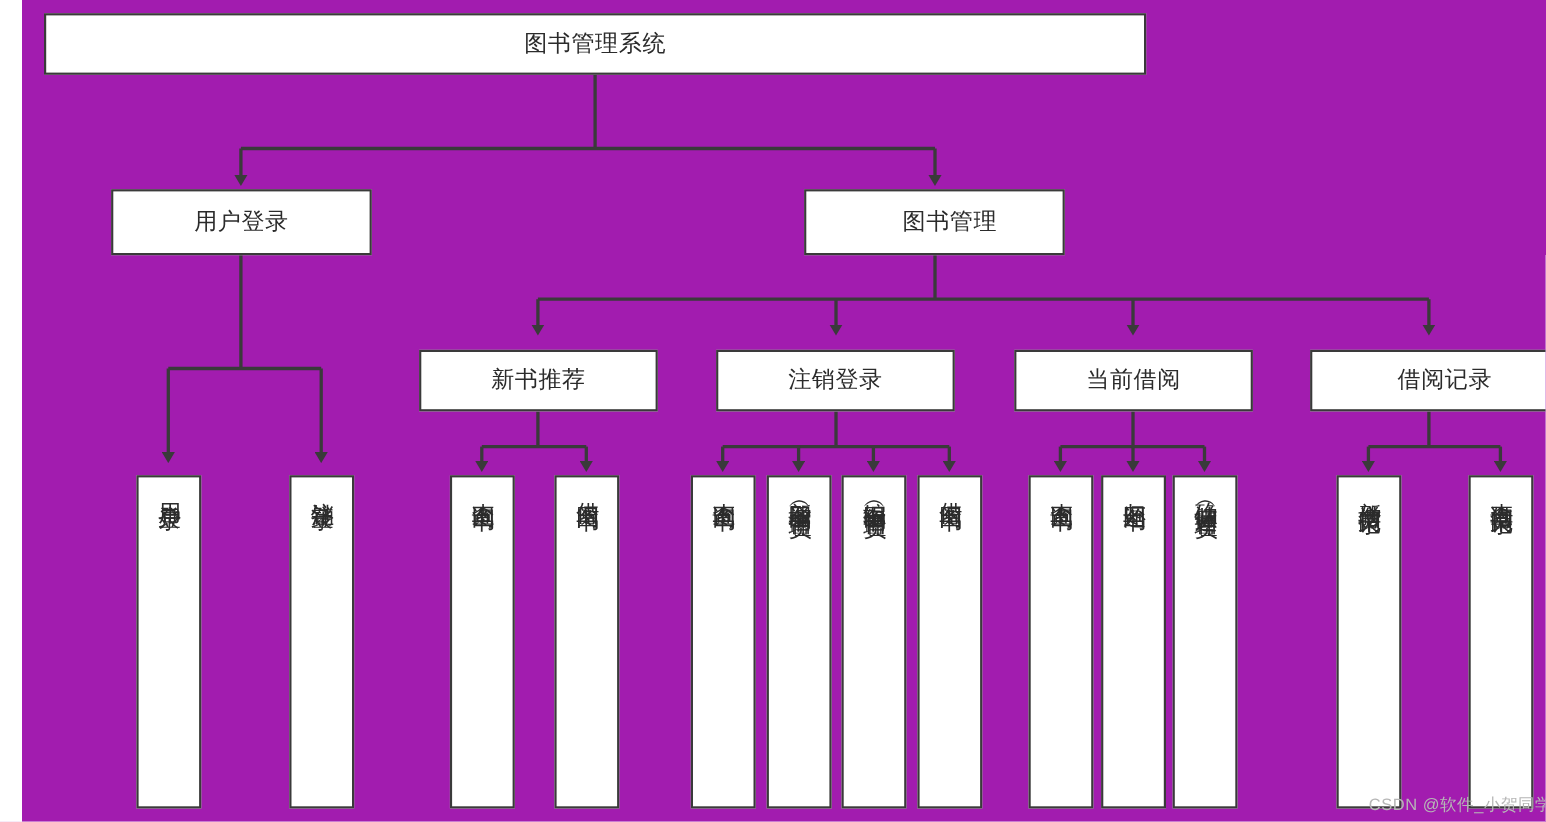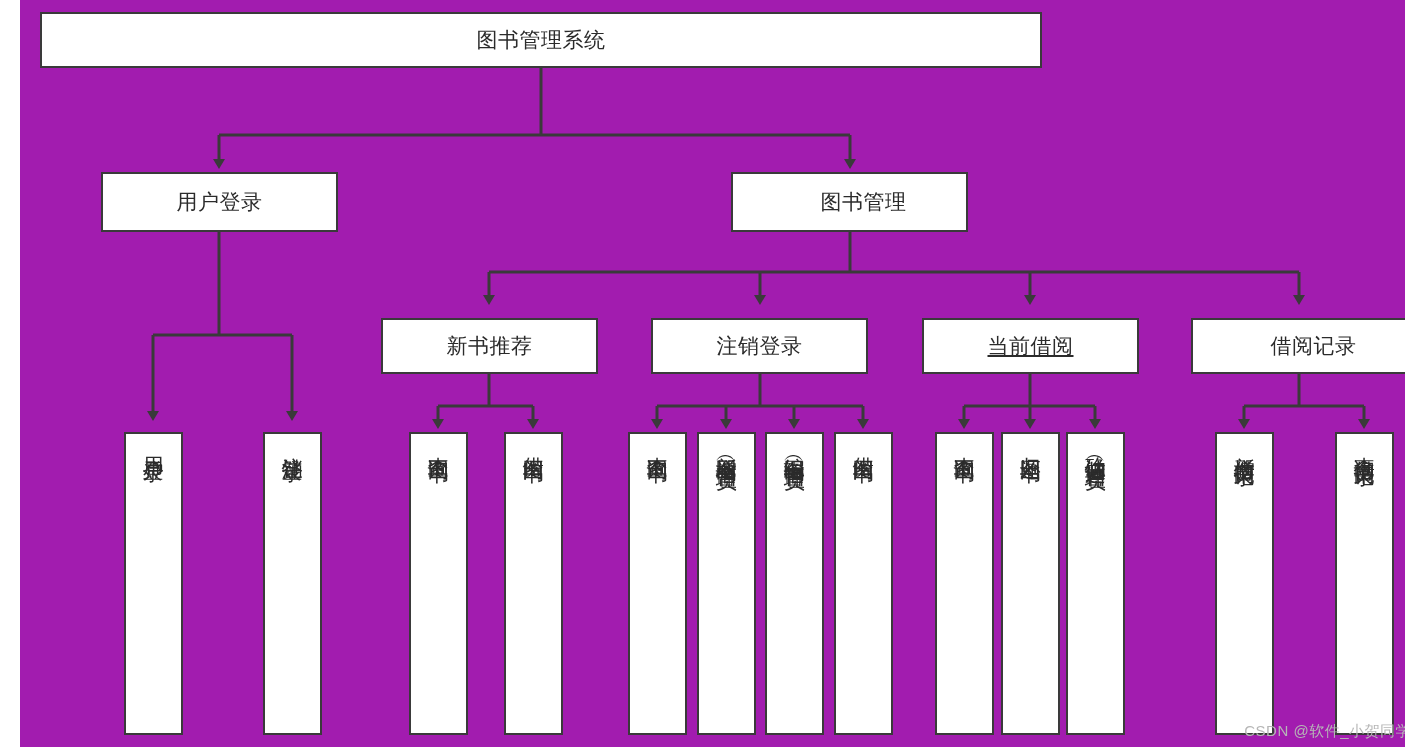--- a/index.html
+++ b/index.html
@@ -134,21 +134,21 @@
   <div class="node horiz" style="left:711px; top:172px; width:237px; height:60px;padding-left:28px;">
     <span class="label">图书管理</span>
   </div>
 
   <div class="node horiz" style="left:361px; top:318px; width:217px; height:56px;">
     <span class="label">新书推荐</span>
   </div>
   <div class="node horiz" style="left:631px; top:318px; width:217px; height:56px;">
     <span class="label">注销登录</span>
   </div>
-  <div class="node horiz" style="left:902px; top:318px; width:217px; height:56px;text-decoration:underline;">
+  <div class="node horiz" style="left:902px; top:318px; width:217px; height:56px;">
     <span class="label">当前借阅</span>
   </div>
   <div class="node horiz" style="left:1171px; top:318px; width:217px; height:56px;padding-left:28px;">
     <span class="label">借阅记录</span>
   </div>
 
   <div class="node vert" style="left:104px; top:432px; width:59px; height:303px;">
     <span class="label">用户登录</span>
   </div>
   <div class="node vert" style="left:243px; top:432px; width:59px; height:303px;">

